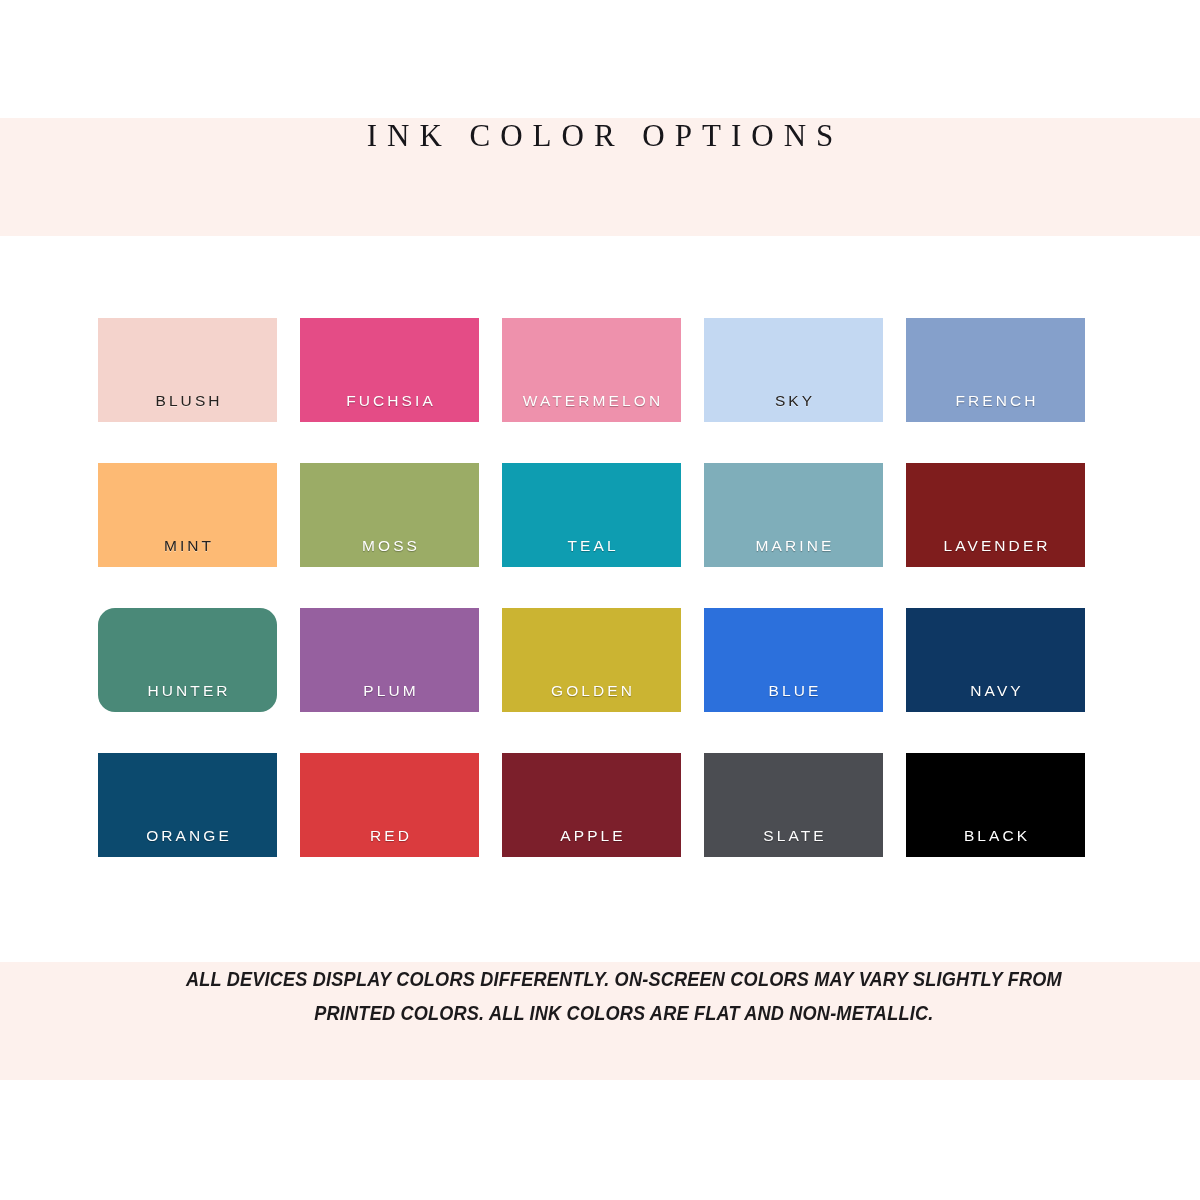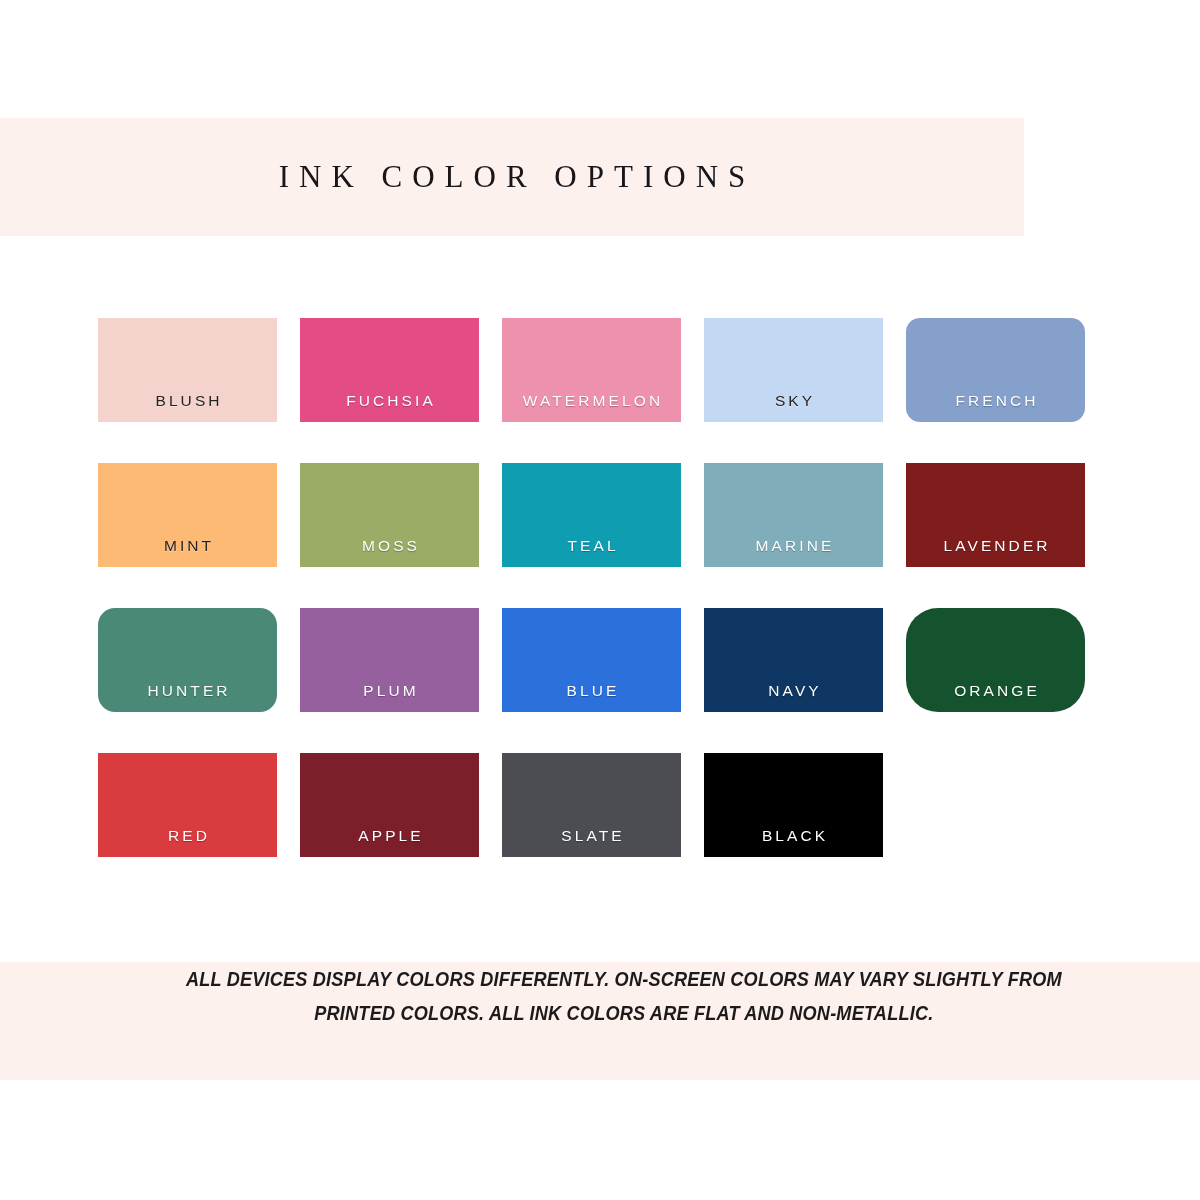--- a/index.html
+++ b/index.html
@@ -19,25 +19,24 @@
     width: 1200px;
     height: 1200px;
     background: #ffffff;
   }
 
   
   .header-band {
     position: absolute;
     left: 0;
     top: 118px;
-    width: 1024px;
+    width: 1200px;
     height: 118px;
     background: #FDF1ED;
     display: flex;
-    align-items: center;
     justify-content: center;
   }
   .header-title {
     font-family: "Liberation Serif", serif;
     font-size: 31px;
     letter-spacing: 10px;
     color: #17161a;
     text-indent: 10px;
     font-weight: 400;
     white-space: nowrap;
@@ -125,21 +124,21 @@
       </div>
       <div class="swatch" style="background: rgb(228, 76, 134);">
         <span class="swatch-label light">FUCHSIA</span>
       </div>
       <div class="swatch" style="background: rgb(238, 145, 172);">
         <span class="swatch-label light">WATERMELON</span>
       </div>
       <div class="swatch" style="background: rgb(195, 216, 242);">
         <span class="swatch-label dark">SKY</span>
       </div>
-      <div class="swatch" style="background: rgb(133, 160, 203); border-radius: 14px;">
+      <div class="swatch" style="background: rgb(133, 160, 203);">
         <span class="swatch-label light">FRENCH</span>
       </div>
       <div class="swatch" style="background: #fdba74;">
         <span class="swatch-label dark">MINT</span>
       </div>
       <div class="swatch" style="background: rgb(155, 172, 102); padding-left: 11px;">
         <span class="swatch-label light">MOSS</span>
       </div>
       <div class="swatch" style="background: rgb(14, 157, 177); padding-left: 11px;">
         <span class="swatch-label light">TEAL</span>
@@ -149,27 +148,30 @@
       </div>
       <div class="swatch" style="background: #7f1d1d;">
         <span class="swatch-label light">LAVENDER</span>
       </div>
       <div class="swatch" style="background: rgb(74, 137, 120); border-radius: 17px;">
         <span class="swatch-label light">HUNTER</span>
       </div>
       <div class="swatch" style="background: rgb(150, 96, 159);">
         <span class="swatch-label light">PLUM</span>
       </div>
+      <div class="swatch" style="background: rgb(203, 180, 50);">
+        <span class="swatch-label light">GOLDEN</span>
+      </div>
       <div class="swatch" style="background: rgb(44, 112, 220);">
         <span class="swatch-label light">BLUE</span>
       </div>
       <div class="swatch" style="background: rgb(14, 55, 99);">
         <span class="swatch-label light">NAVY</span>
       </div>
-      <div class="swatch" style="background: #14532d; border-radius: 32px;">
+      <div class="swatch" style="background: #0c4a6e;">
         <span class="swatch-label light">ORANGE</span>
       </div>
       <div class="swatch" style="background: rgb(218, 59, 62);">
         <span class="swatch-label light">RED</span>
       </div>
       <div class="swatch" style="background: rgb(124, 31, 43);">
         <span class="swatch-label light">APPLE</span>
       </div>
       <div class="swatch" style="background: rgb(75, 77, 82);">
         <span class="swatch-label light">SLATE</span>

